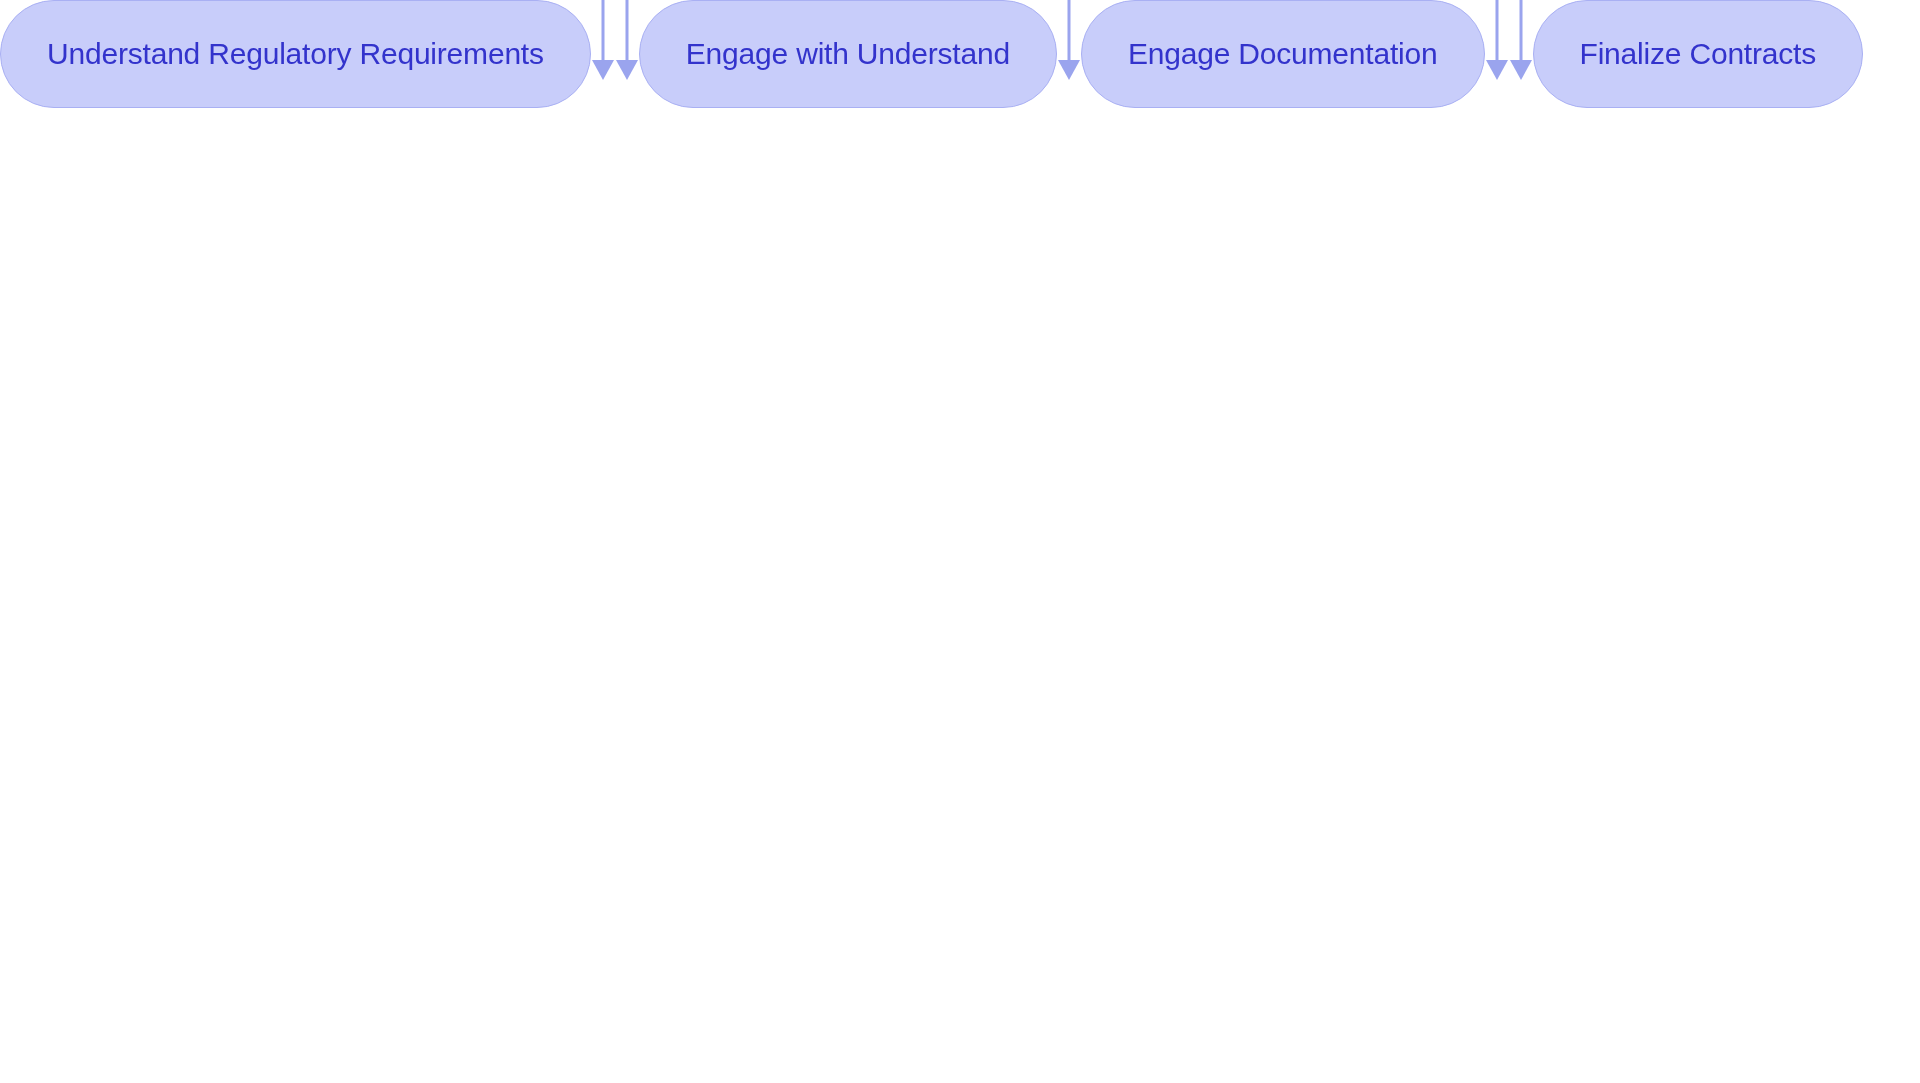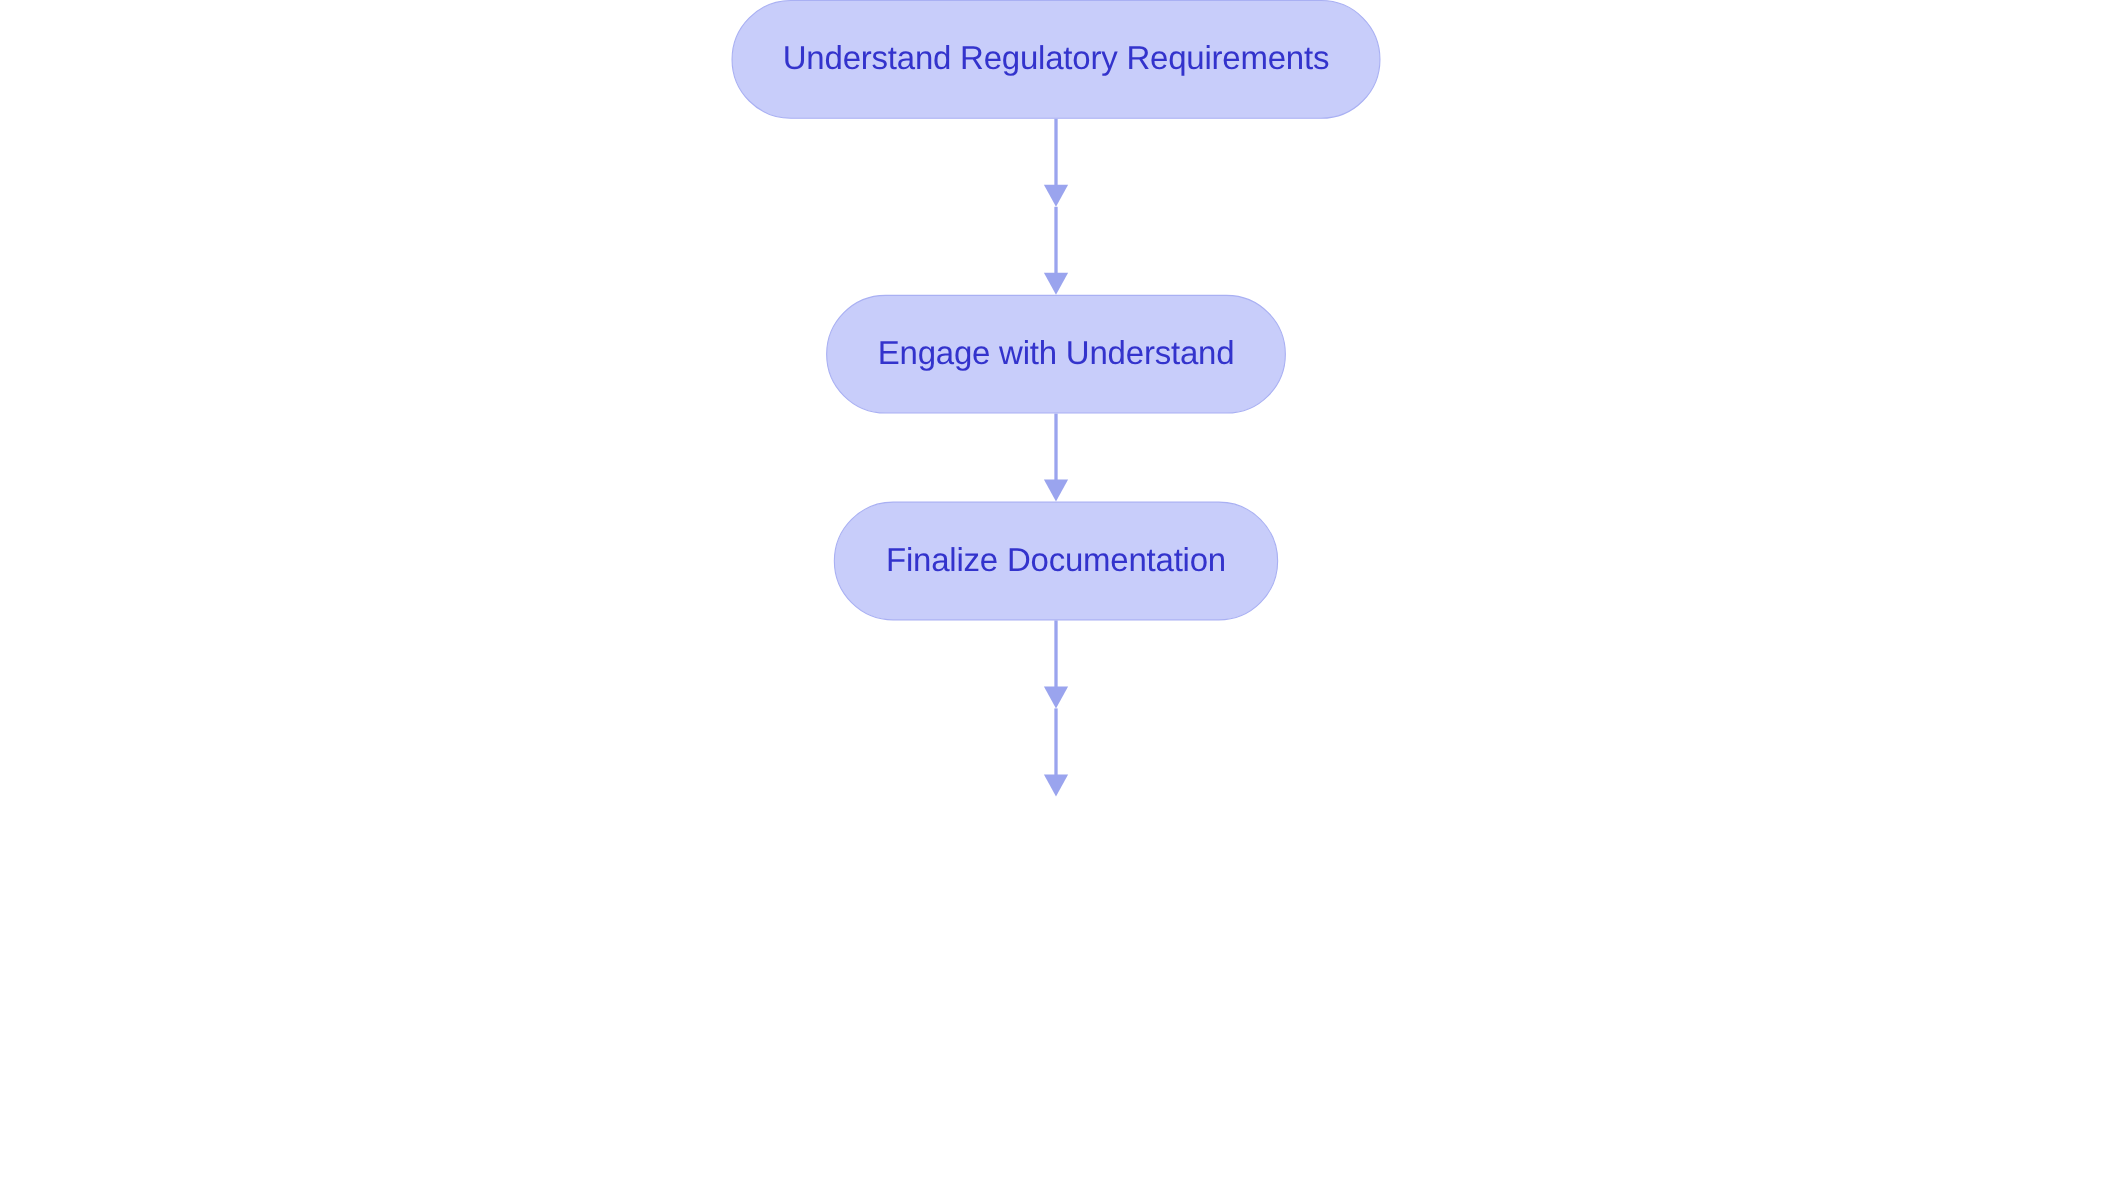--- a/index.html
+++ b/index.html
@@ -14,22 +14,22 @@
     overflow: hidden;
     font-family: "Liberation Sans", "DejaVu Sans", sans-serif;
   }
 
   #flowchart {
     position: relative;
     width: 1920px;
     height: 1083px;
     background: #ffffff;
     display: flex;
-    flex-direction: column;
-    align-items: center;
+    flex-direction: row;
+    align-items: flex-start;
   }
 
   
   .connector {
     position: relative;
     width: 24px;
     height: 80px;
     flex: 0 0 auto;
     display: block;
   }
@@ -100,28 +100,31 @@
   <div class="node">
     <span class="node-label">Engage with Understand</span>
   </div>
 
   <div class="connector">
     <span class="conn-line"></span>
     <span class="conn-head"></span>
   </div>
 
   <div class="node">
-    <span class="node-label">Finalize Documentation</span>
+    <span class="node-label">Engage Documentation</span>
   </div>
 
   <div class="connector">
     <span class="conn-line"></span>
     <span class="conn-head"></span>
   </div>
 
 
   <div class="connector">
     <span class="conn-line"></span>
     <span class="conn-head"></span>
   </div>
 
+  <div class="node">
+    <span class="node-label">Finalize Contracts</span>
+  </div>
 
 </div>
 
 </body></html>

